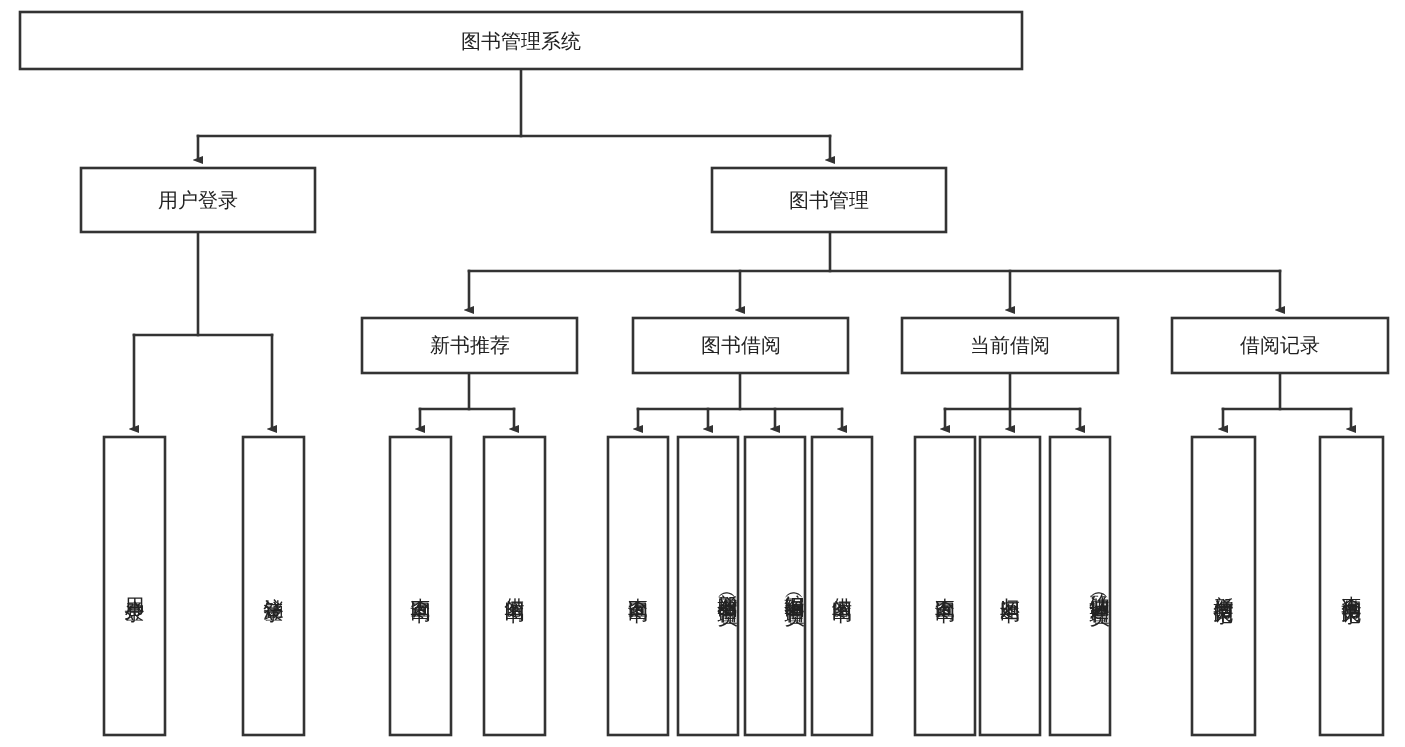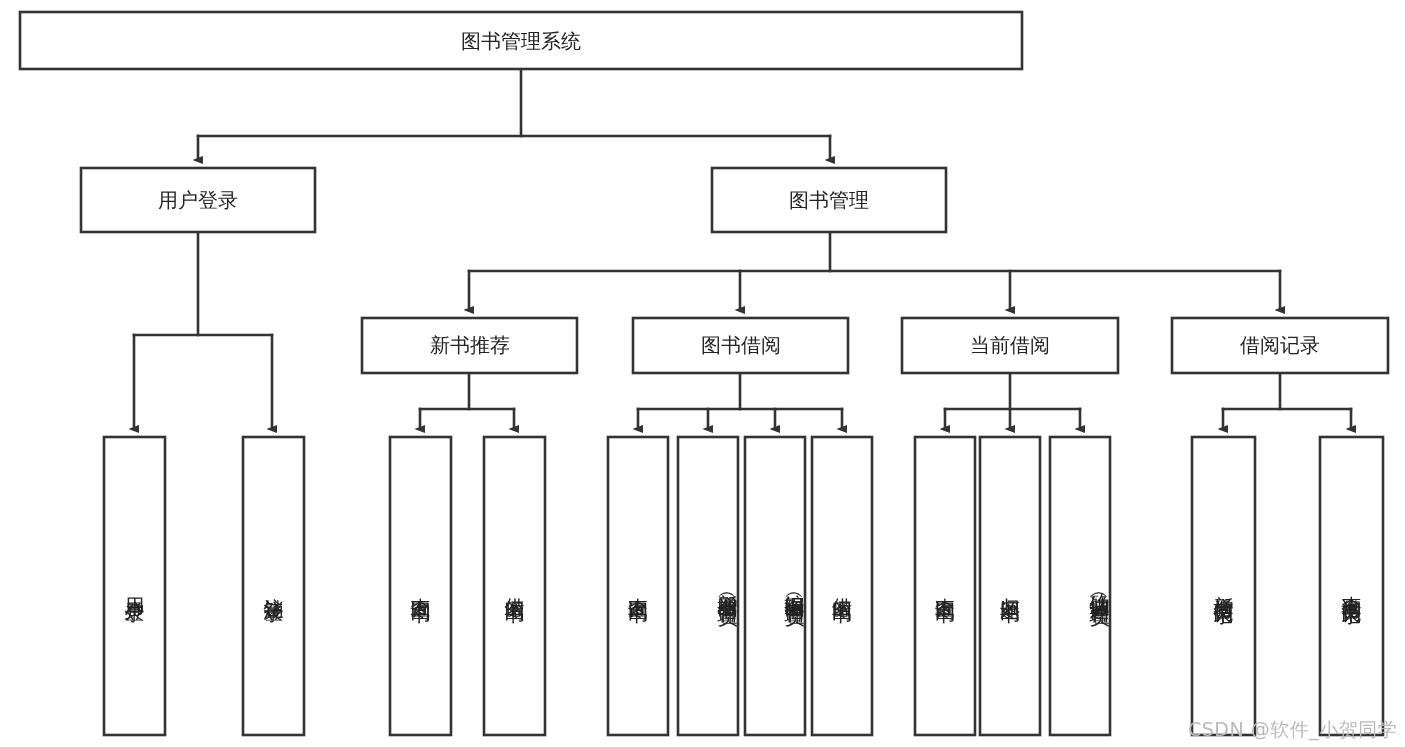--- a/index.html
+++ b/index.html
@@ -185,15 +185,14 @@
   <div class="leaf-label centered" style="left:608px; top:445px; width:60px; height:282px;">查询图书</div>
   <div class="leaf-label" style="left:678px; top:443px; width:60px; height:288px;">新增图书（管理员）</div>
   <div class="leaf-label" style="left:745px; top:443px; width:60px; height:288px;">编辑图书（管理员）</div>
   <div class="leaf-label centered" style="left:812px; top:445px; width:60px; height:282px;">借阅图书</div>
   <div class="leaf-label centered" style="left:915px; top:445px; width:60px; height:282px;">查询图书</div>
   <div class="leaf-label centered" style="left:980px; top:445px; width:60px; height:282px;">归还图书</div>
   <div class="leaf-label" style="left:1050px; top:443px; width:60px; height:288px;">确认归还（管理员）</div>
   <div class="leaf-label centered" style="left:1192px; top:445px; width:63px; height:282px;">新增借阅记录</div>
   <div class="leaf-label centered" style="left:1320px; top:445px; width:63px; height:282px;">查询借阅记录</div>
 
-  <div class="watermark" style="left:1188px; top:717px;">CSDN @软件_小贺同学</div>
 
 </div>
 
 </body></html>

